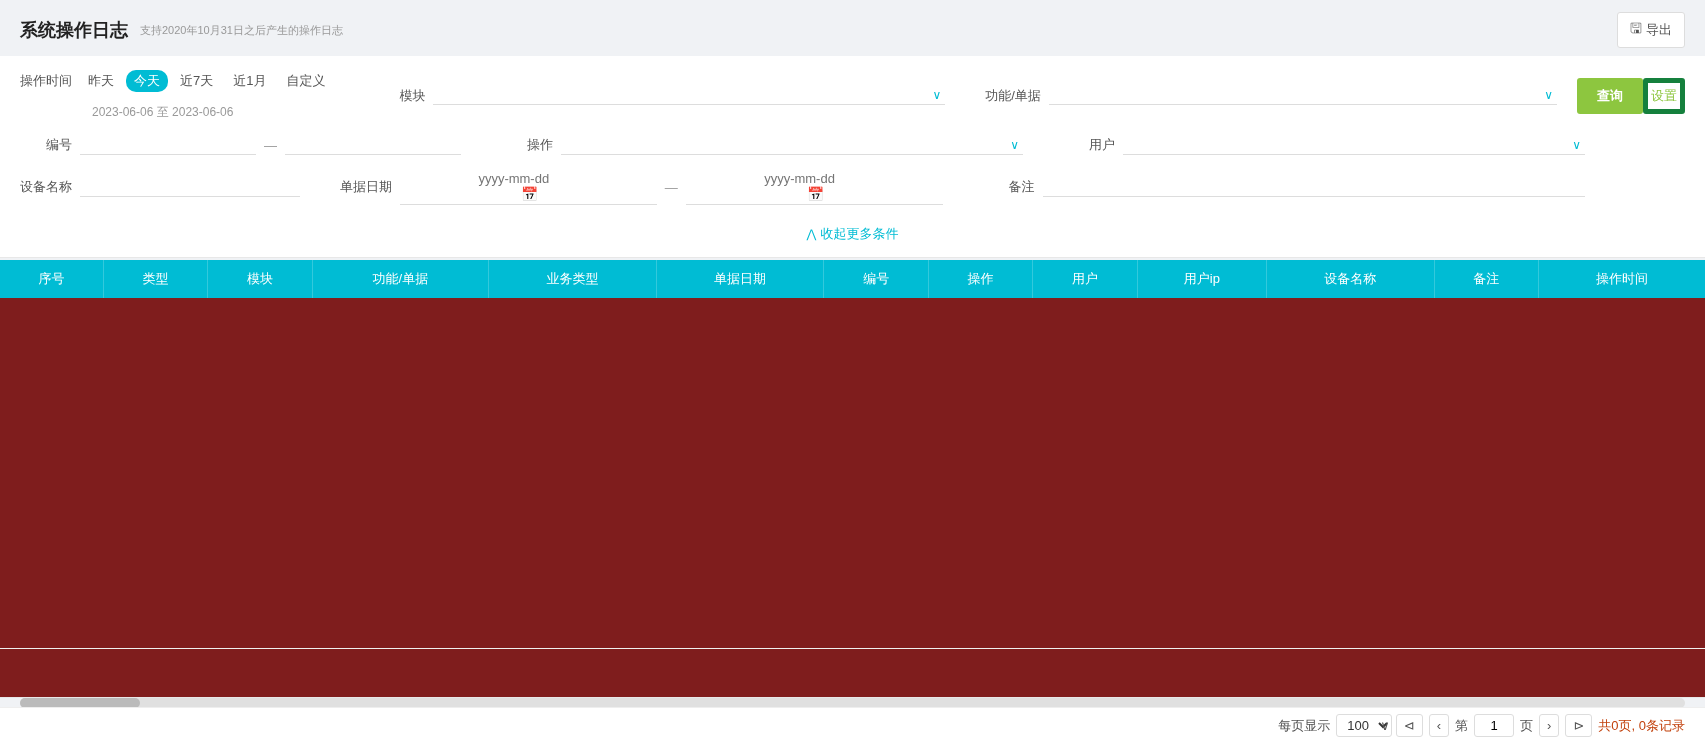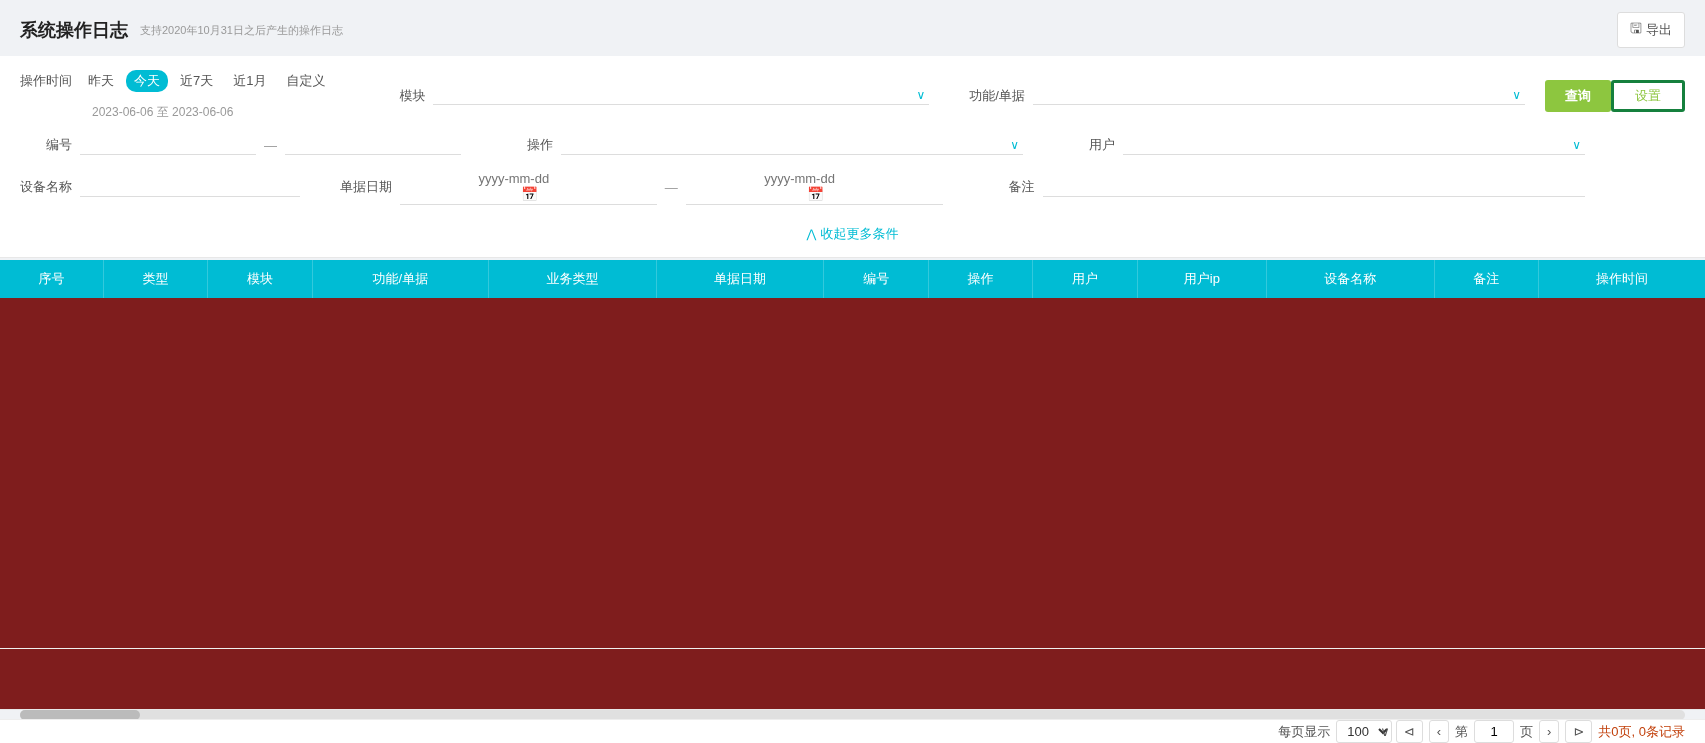--- a/index.html
+++ b/index.html
@@ -28,21 +28,21 @@
     .filter-input-wrapper { flex: 1; border-bottom: 1px solid #ddd; display: flex; align-items: center; padding: 2px 0; }
     .filter-input { border: none; outline: none; width: 100%; font-size: 13px; color: #333; background: transparent; }
     .filter-select-wrapper { flex: 1; border-bottom: 1px solid #ddd; display: flex; align-items: center; padding: 2px 4px; cursor: pointer; }
     .filter-select-text { flex: 1; font-size: 13px; color: #bbb; }
     .dropdown-arrow { color: #00bcd4; font-size: 12px; }
 
     .separator { color: #999; padding: 0 8px; }
 
     .action-btns { display: flex; flex-direction: row; }
     .query-btn { background: #8dc63f; color: white; border: none; border-radius: 3px; padding: 6px 20px; cursor: pointer; font-size: 13px; font-weight: bold; }
-    .settings-btn { background: white; color: #8dc63f; border: 3px solid #15803d; border-radius: 3px; padding: 4px 21px; cursor: pointer; font-size: 13px; text-align: center; }
+    .settings-btn { background: white; color: #8dc63f; border: 5px solid #15803d; border-radius: 3px; padding: 4px 3px; cursor: pointer; font-size: 13px; text-align: center; }
 
     
     .date-input-wrapper { display: flex; align-items: center; border-bottom: 1px solid #ddd; padding: 2px 4px; flex-direction: column; }
     .date-input { border: none; outline: none; font-size: 13px; color: #bbb; background: transparent; width: 100px; }
     .calendar-icon { color: #00bcd4; font-size: 14px; cursor: pointer; margin-left: 4px; }
 
     
     .collapse-row { display: flex; justify-content: center; padding: 6px 0 4px 0; }
     .collapse-btn { display: flex; align-items: center; gap: 4px; color: #00bcd4; cursor: pointer; font-size: 13px; background: none; border: none; }
     .collapse-icon { font-size: 12px; }
@@ -56,21 +56,21 @@
     .data-table tbody tr:nth-child(even) { background: #f9f9f9; }
     .data-table tbody td { padding: 9px 8px; text-align: center; font-size: 13px; color: #555; border-bottom: 1px solid #f0f0f0; }
     .empty-body { height: 350px; }
 
     
     .scrollbar-area { height: 10px; background: #f0f2f5; border-top: 1px solid #e8e8e8; overflow: hidden; }
     .scrollbar-track { height: 10px; background: #e0e0e0; border-radius: 5px; margin: 0 20px; }
     .scrollbar-thumb { height: 10px; width: 120px; background: #bbb; border-radius: 5px; }
 
     
-    .pagination-bar { display: flex; align-items: center; justify-content: flex-end; padding: 0 20px; background: white; border-top: 1px solid #eee; gap: 6px; font-size: 13px; color: #555; }
+    .pagination-bar { display: flex; align-items: center; justify-content: flex-end; padding: 6px 20px; background: white; border-top: 1px solid #eee; gap: 6px; font-size: 13px; color: #555; }
     .per-page-label { color: #555; }
     .per-page-select { border: 1px solid #ddd; border-radius: 3px; padding: 2px 6px; font-size: 13px; color: #333; cursor: pointer; background: white; }
     .page-nav-btn { border: 1px solid #ddd; background: white; border-radius: 3px; padding: 3px 7px; cursor: pointer; color: #555; font-size: 13px; }
     .page-nav-btn:disabled { color: #ccc; cursor: not-allowed; }
     .page-input { border: 1px solid #ddd; border-radius: 3px; padding: 3px 6px; width: 40px; text-align: center; font-size: 13px; }
     .page-total { color: #c2410c; }
   </style>
 </head>
 <body>
 

